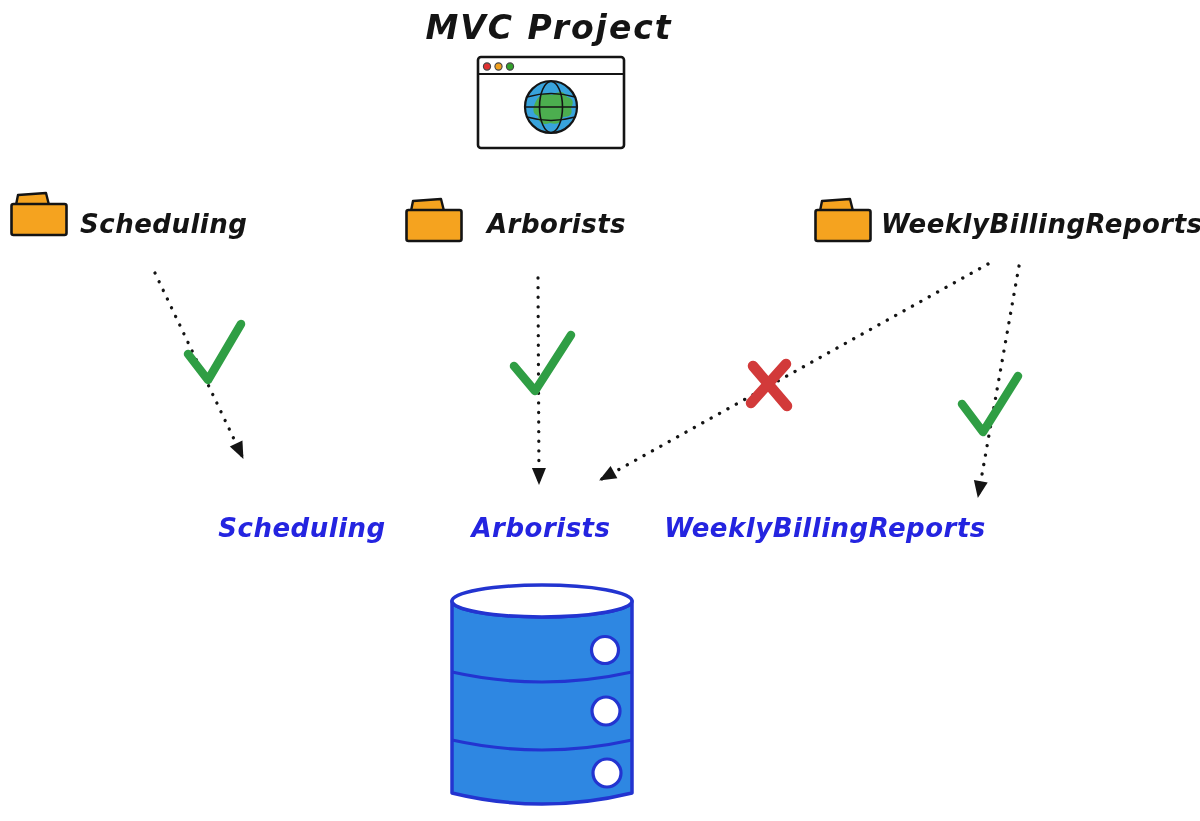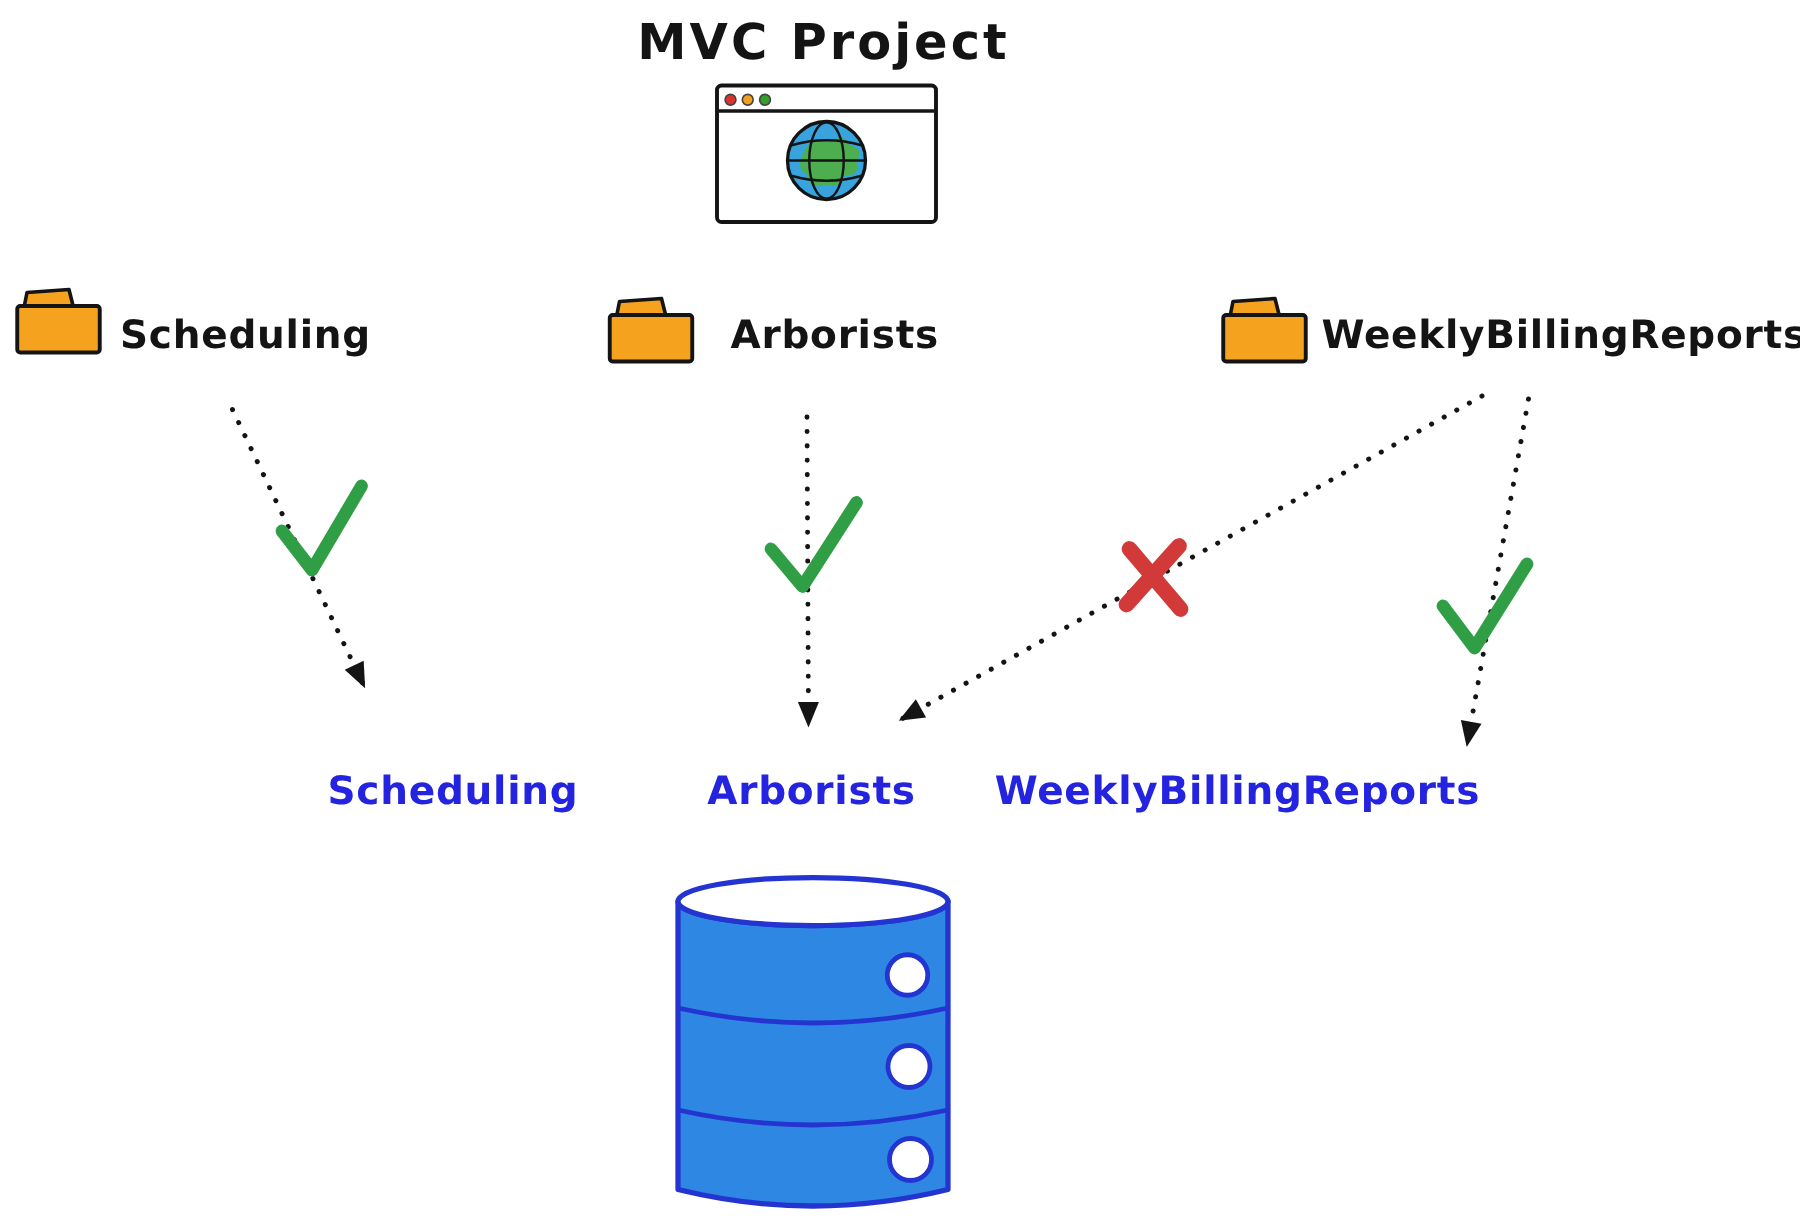--- a/index.html
+++ b/index.html
@@ -16,20 +16,21 @@
     inset: 0;
     width: 1200px;
     height: 821px;
   }
   .label {
     position: absolute;
     color: var(--ink);
     font-weight: 600;
     letter-spacing: 0.5px;
     white-space: nowrap;
+    font-style: italic;
   }
   .title {
     top: 8px;
     left: 549px;
     transform: translateX(-50%);
     font-size: 33px;
     letter-spacing: 2px;
   }
   .folder-label {
     top: 205px;

